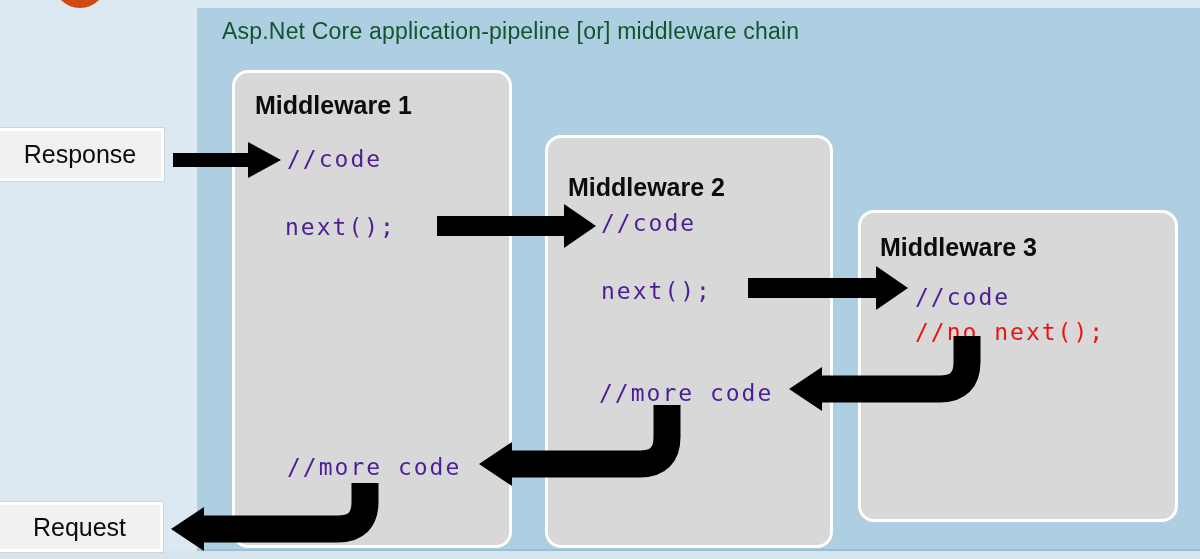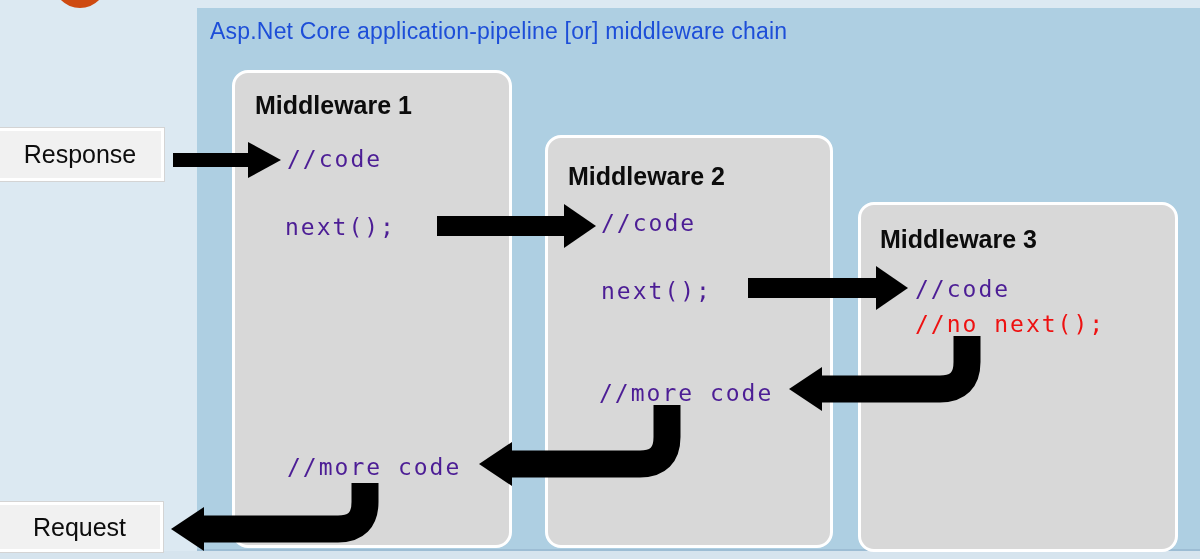--- a/index.html
+++ b/index.html
@@ -12,36 +12,36 @@
   .orange-dot{
     position:absolute;left:53px;top:-46px;width:54px;height:54px;
     border-radius:50%;background:#ce4a11;
   }
   
   .panel{
     position:absolute;left:197px;top:8px;width:1003px;height:543px;
     background:#aecfe2;border-bottom:2px solid #9dbdd4;box-sizing:border-box;
   }
   .panel-title{
-    position:absolute;left:13px;top:10px;
-    font-size:23px;color:#1d4ed8;letter-spacing:.2px;white-space:nowrap;
+    position:absolute;left:25px;top:10px;
+    font-size:23px;color:#14532d;letter-spacing:.2px;white-space:nowrap;
   }
   
   .bottom-strip{
     position:absolute;left:0;top:551px;width:1200px;height:8px;
     background:#d6e4ee;
   }
   
   .mwbox{
     position:absolute;background:#d8d8d8;
     border:3px solid #ffffff;border-radius:16px;box-sizing:border-box;
   }
   .mw1{left:232px;top:70px;width:280px;height:478px;}
   .mw2{left:545px;top:135px;width:288px;height:413px;}
-  .mw3{left:858px;top:202px;width:320px;height:350px;}
+  .mw3{left:858px;top:210px;width:320px;height:312px;}
   .mw-title{
     position:absolute;font-size:25px;font-weight:bold;color:#0c0c0c;white-space:nowrap;
   }
   .code{
     position:absolute;font-family:"DejaVu Sans Mono","Liberation Mono",monospace;
     font-size:23px;letter-spacing:2px;color:#4c1d95;white-space:nowrap;
   }
   .code.red{color:#ee1111;}
   
   .io-label{
@@ -69,21 +69,21 @@
 <div class="bottom-strip"></div>
 
 <div class="mwbox mw1">
   <div class="mw-title" style="left:20px;top:18px;">Middleware 1</div>
   <div class="code" style="left:52px;top:73px;">//code</div>
   <div class="code" style="left:50px;top:141px;">next();</div>
   <div class="code" style="left:52px;top:381px;">//more code</div>
 </div>
 
 <div class="mwbox mw2">
-  <div class="mw-title" style="left:20px;top:24px;text-align:right;">Middleware 2</div>
+  <div class="mw-title" style="left:20px;top:35px;text-align:right;">Middleware 2</div>
   <div class="code" style="left:53px;top:72px;">//code</div>
   <div class="code" style="left:53px;top:140px;">next();</div>
   <div class="code" style="left:51px;top:242px;">//more code</div>
 </div>
 
 <div class="mwbox mw3">
   <div class="mw-title" style="left:19px;top:20px;">Middleware 3</div>
   <div class="code" style="left:54px;top:71px;">//code</div>
   <div class="code red" style="left:54px;top:106px;">//no next();</div>
 </div>

